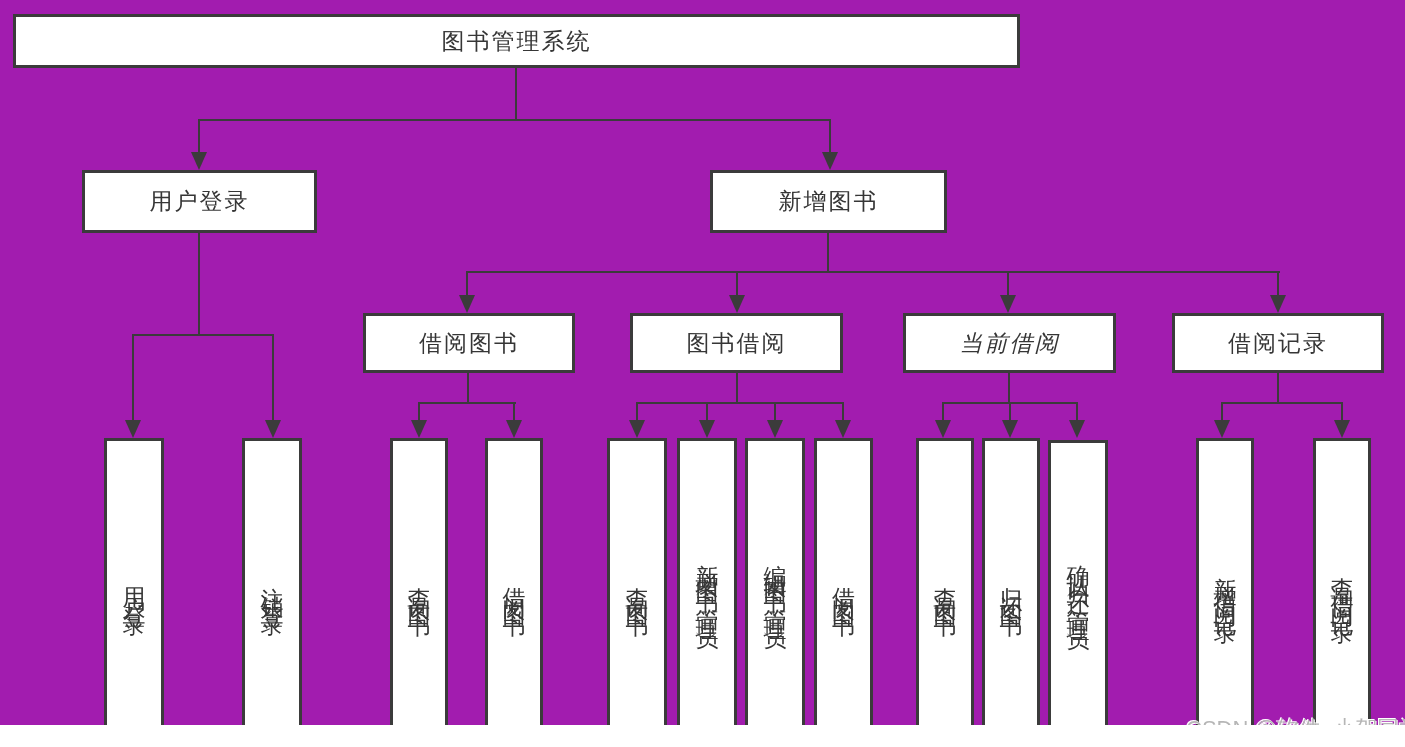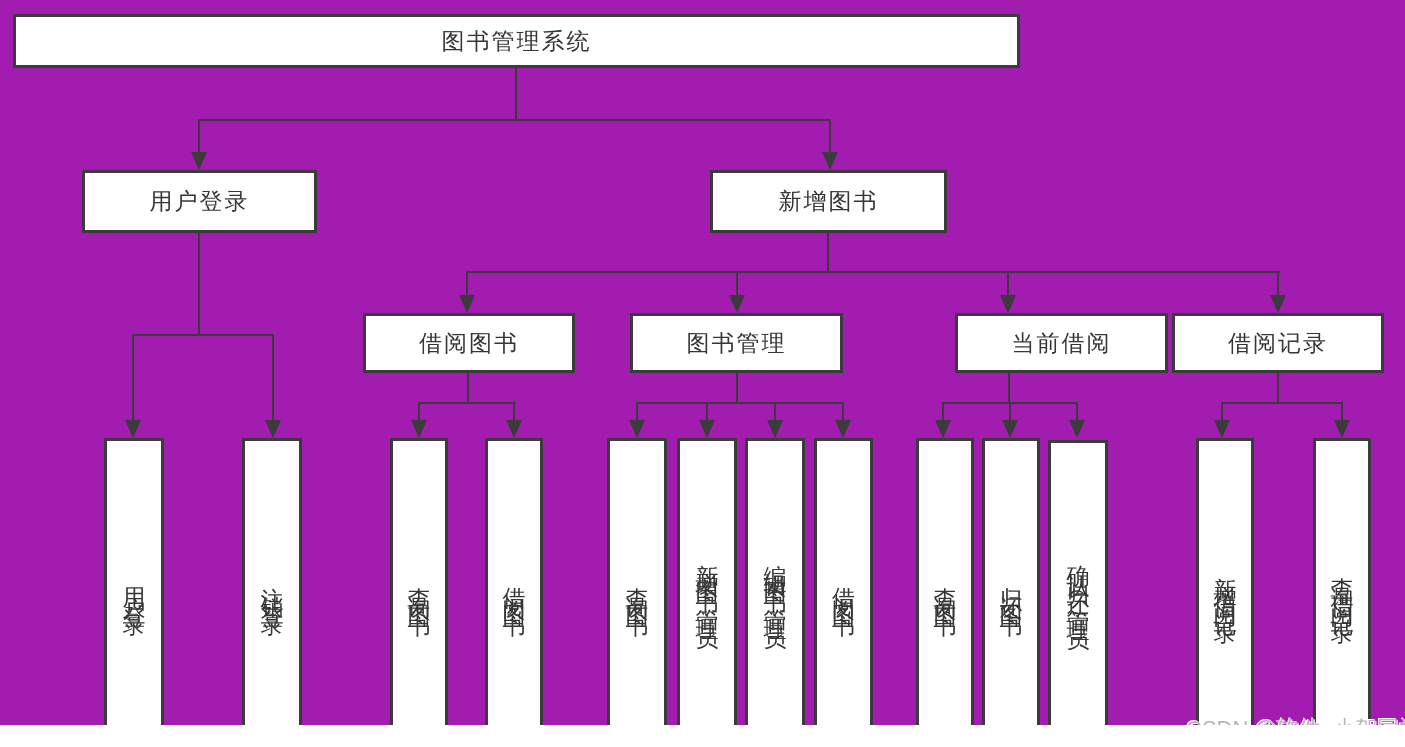--- a/index.html
+++ b/index.html
@@ -67,23 +67,23 @@
   <div class="arrow" style="left:729px;top:295px;"></div>
   <div class="vline" style="left:1007px;top:271px;height:26px;"></div>
   <div class="arrow" style="left:1000px;top:295px;"></div>
   <div class="vline" style="left:1277px;top:271px;height:26px;"></div>
   <div class="arrow" style="left:1270px;top:295px;"></div>
 
   <div class="box" style="left:363px;top:313px;width:212px;height:60px;">
     <span class="hlabel">借阅图书</span>
   </div>
   <div class="box" style="left:630px;top:313px;width:213px;height:60px;">
-    <span class="hlabel">图书管理</span>
+    <span class="hlabel">图书借阅</span>
   </div>
-  <div class="box" style="left:955px;top:313px;width:213px;height:60px;">
+  <div class="box" style="left:903px;top:313px;width:213px;height:60px;font-style:italic;">
     <span class="hlabel">当前借阅</span>
   </div>
   <div class="box" style="left:1172px;top:313px;width:212px;height:60px;">
     <span class="hlabel">借阅记录</span>
   </div>
 
   <div class="vline" style="left:467px;top:373px;height:31px;"></div>
   <div class="hline" style="left:418px;top:402px;width:98px;"></div>
   <div class="vline" style="left:418px;top:402px;height:19px;"></div>
   <div class="arrow" style="left:411px;top:420px;"></div>

